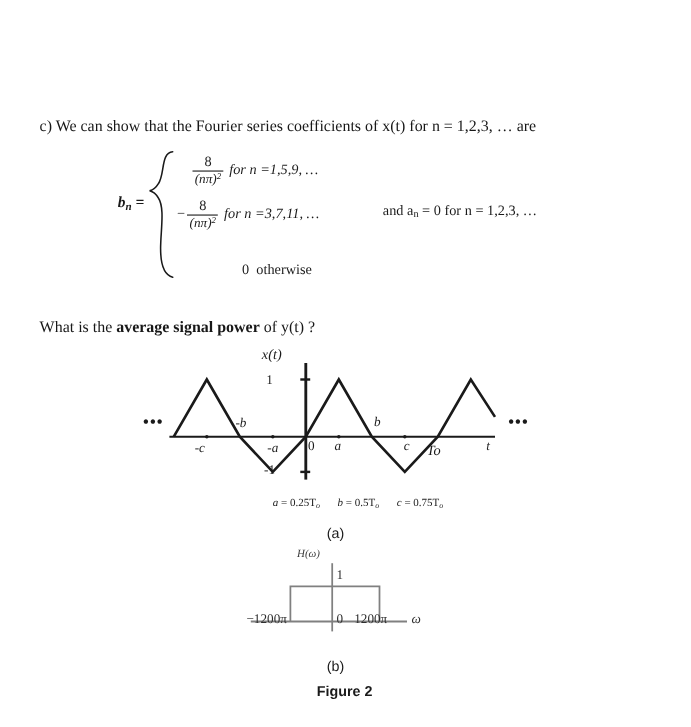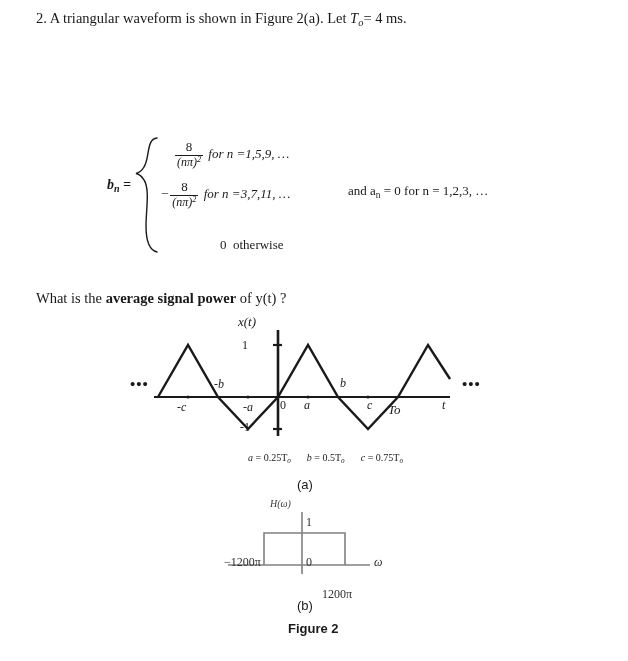--- a/index.html
+++ b/index.html
@@ -170,21 +170,21 @@
   }
   .blabel {
     position: absolute;
     font-size: 12px;
     color: #2e2e2e;
     white-space: nowrap;
   }
   #b-one   { left: 84px;  top: 15px; }
   #b-zero  { left: 84px;  top: 55px; }
   #b-neg1200 { left: 2px;  top: 55px; }
-  #b-pos1200 { left: 100px; top: 55px; margin-top: 32px; }
+  #b-pos1200 { left: 100px; top: 55px; }
   #b-omega   { left: 152px; top: 55px; font-style: italic; }
   #cap-b {
     position: absolute;
     left: 297px;
     top: 598px;
     font-size: 13px;
     font-family: "Liberation Sans", sans-serif;
   }
   #fig-caption {
     position: absolute;
@@ -194,26 +194,26 @@
     font-weight: bold;
     font-family: "Liberation Sans", sans-serif;
   }
   svg { display: block; overflow: visible; }
 </style>
 </head>
 <body>
 
 <div class="page">
 
-  <div class="qline" id="line-intro" style="left:36px; top:10px;">
-    <span>2. A triangular waveform is shown in Figure 2(a). Let </span><i>T</i><span class="sub">o</span><span>= 4 ms.</span>
-  </div>
-
-
-
+
+
+
+  <div class="qline" id="line-c" style="left:36px; top:107px;">
+    <span>c) We can show that the Fourier series coefficients of x(t) for n = 1,2,3, … are</span>
+  </div>
 
   <div id="eq-block">
 
     <div id="eq-bn">
       <i>b</i><span class="subn">n</span>
       <span>=</span>
     </div>
 
     <svg id="eq-brace" viewBox="0 0 26 118">
       <path d="M22,2 C11,3 15,22 9,31 C6,36 3,37 1,37.5 C3,38 6,39 9,44

